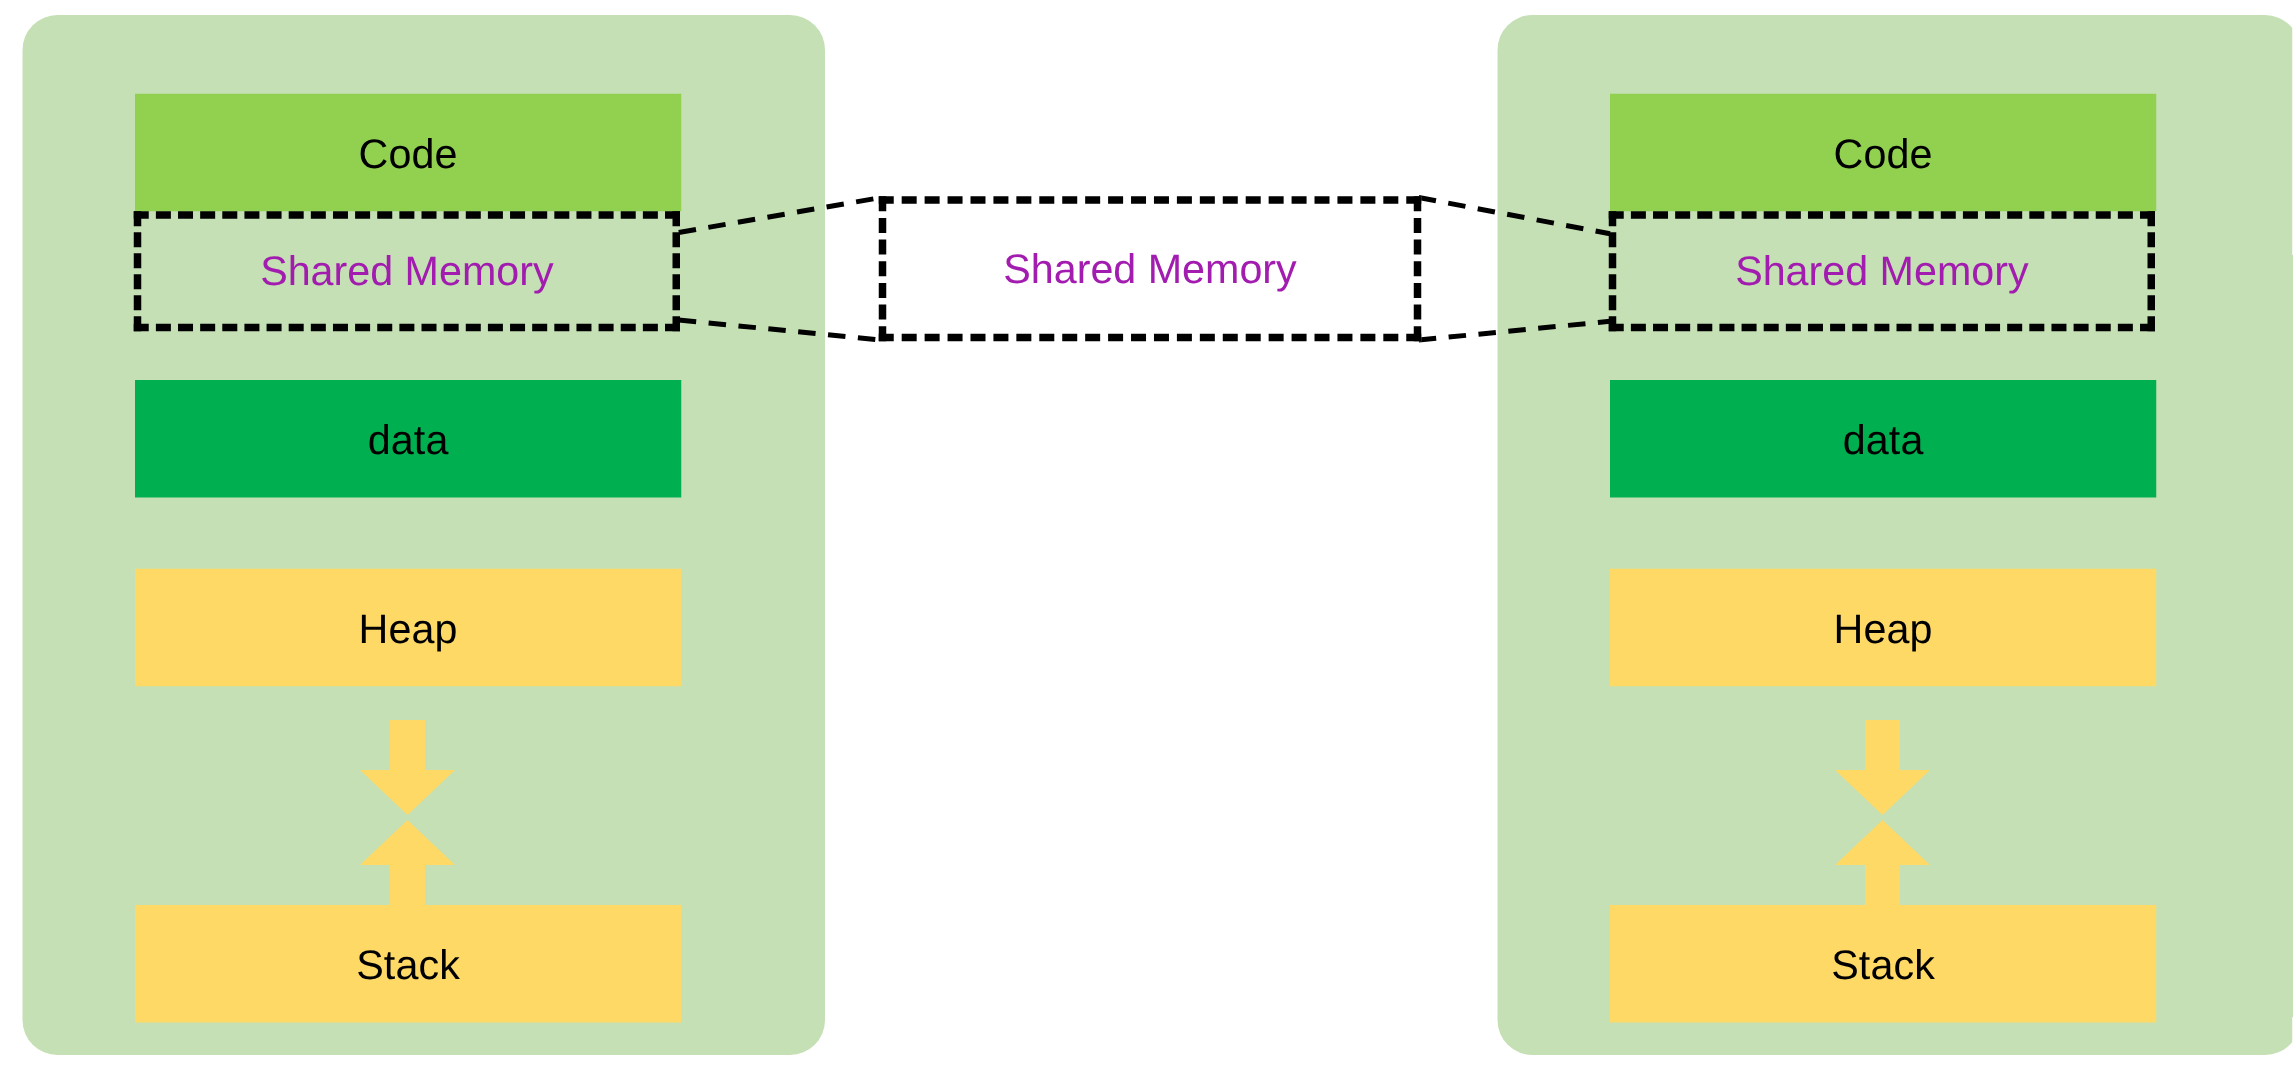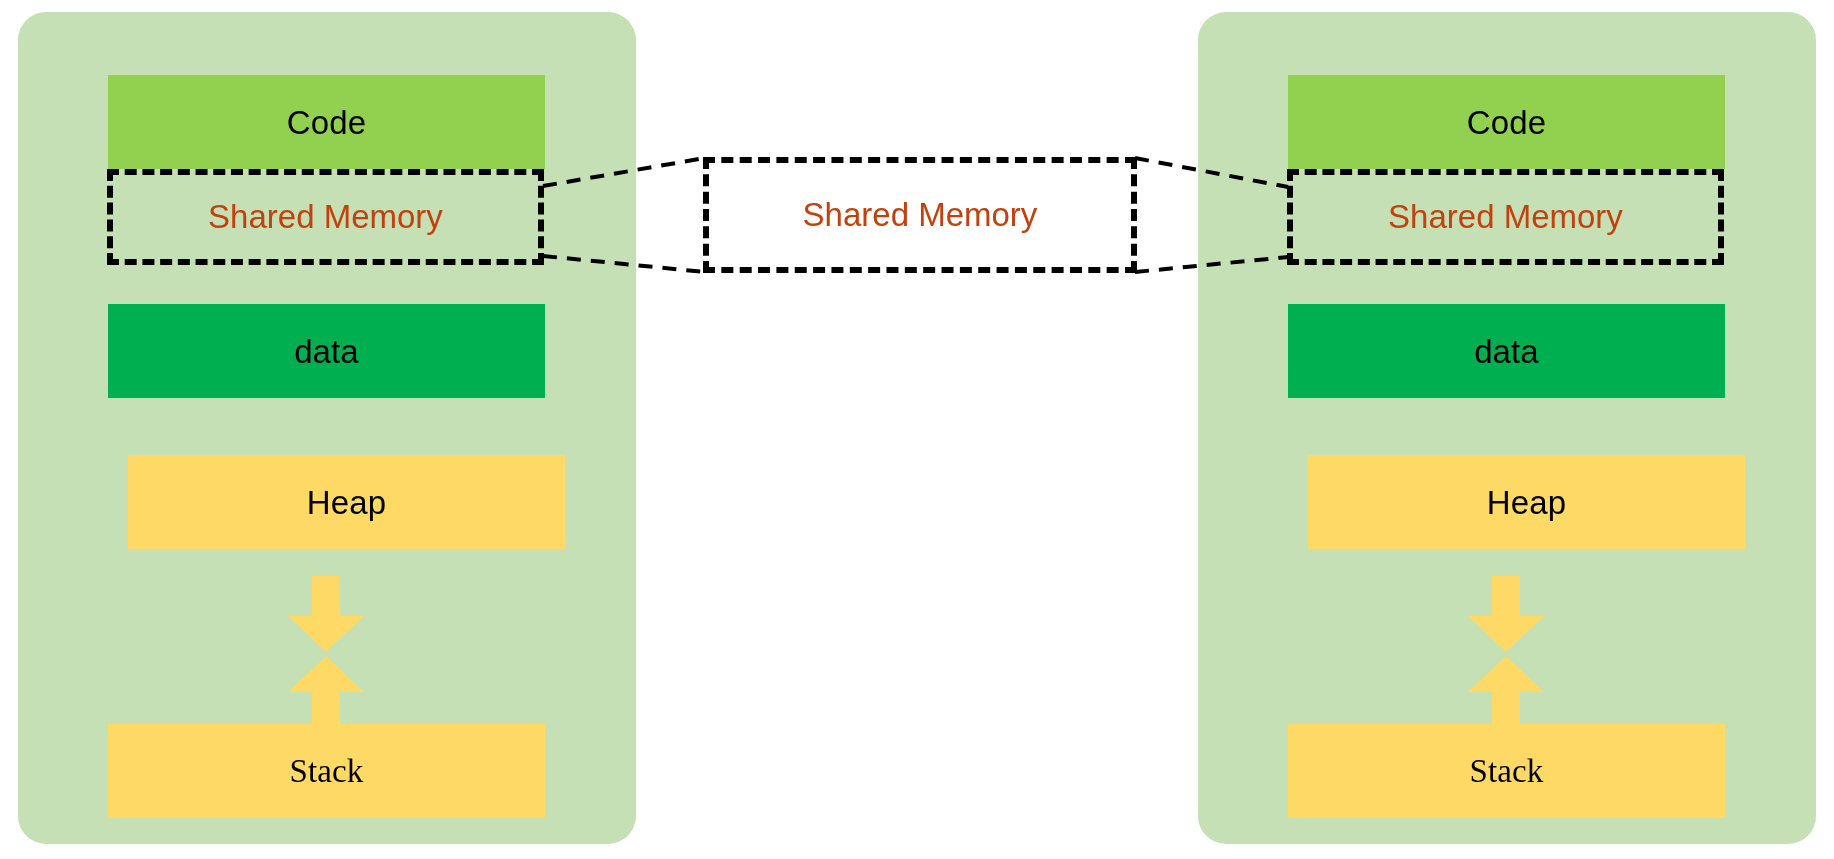--- a/index.html
+++ b/index.html
@@ -17,60 +17,61 @@
     height: 859px;
     background: #ffffff;
     overflow: hidden;
   }
 
   
   .process-panel {
     position: absolute;
     background: #C5E0B4;
     border-radius: 28px;
+    padding-left: 24px;
   }
   #process-left  { left: 18px;   top: 12px; width: 618px; height: 832px; }
   #process-right { left: 1198px; top: 12px; width: 618px; height: 832px; }
 
   
   .seg {
     position: absolute;
     display: flex;
     align-items: center;
     justify-content: center;
     color: #000000;
     font-size: 33px;
     font-family: "Liberation Sans", sans-serif;
     line-height: 1;
     letter-spacing: 0.1px;
     white-space: nowrap;
   }
   .seg-code  { background: #92D050; }
   .seg-data  { background: #00B050; }
   .seg-heap  { background: #FFD966; }
-  .seg-stack { background: #FFD966; font-family: Liberation Serif, serif; }
+  .seg-stack { background: #FFD966; }
 
   
   .seg-code  { left: 90px; top: 63px;  width: 437px; height: 94px; }
   .seg-shm   { left: 89px; top: 157px; width: 437px; height: 96px; }
   .seg-data  { left: 90px; top: 292px; width: 437px; height: 94px; }
-  .seg-heap  { left: 90px; top: 443px; width: 437px; height: 94px; margin-left: 20px; }
+  .seg-heap  { left: 90px; top: 443px; width: 437px; height: 94px; }
   .seg-stack { left: 90px; top: 712px; width: 437px; height: 94px; }
 
   
   .shm-box {
     position: absolute;
     box-sizing: border-box;
     border: 6px dashed #000000;
     background: transparent;
     display: flex;
     align-items: center;
     justify-content: center;
     font-size: 33px;
-    color: #c2410c;
+    color: #a21caf;
     white-space: nowrap;
   }
   #shm-center {
     left: 703px;
     top: 157px;
     width: 434px;
     height: 116px;
     background: #ffffff;
     font-size: 33px;
   }

